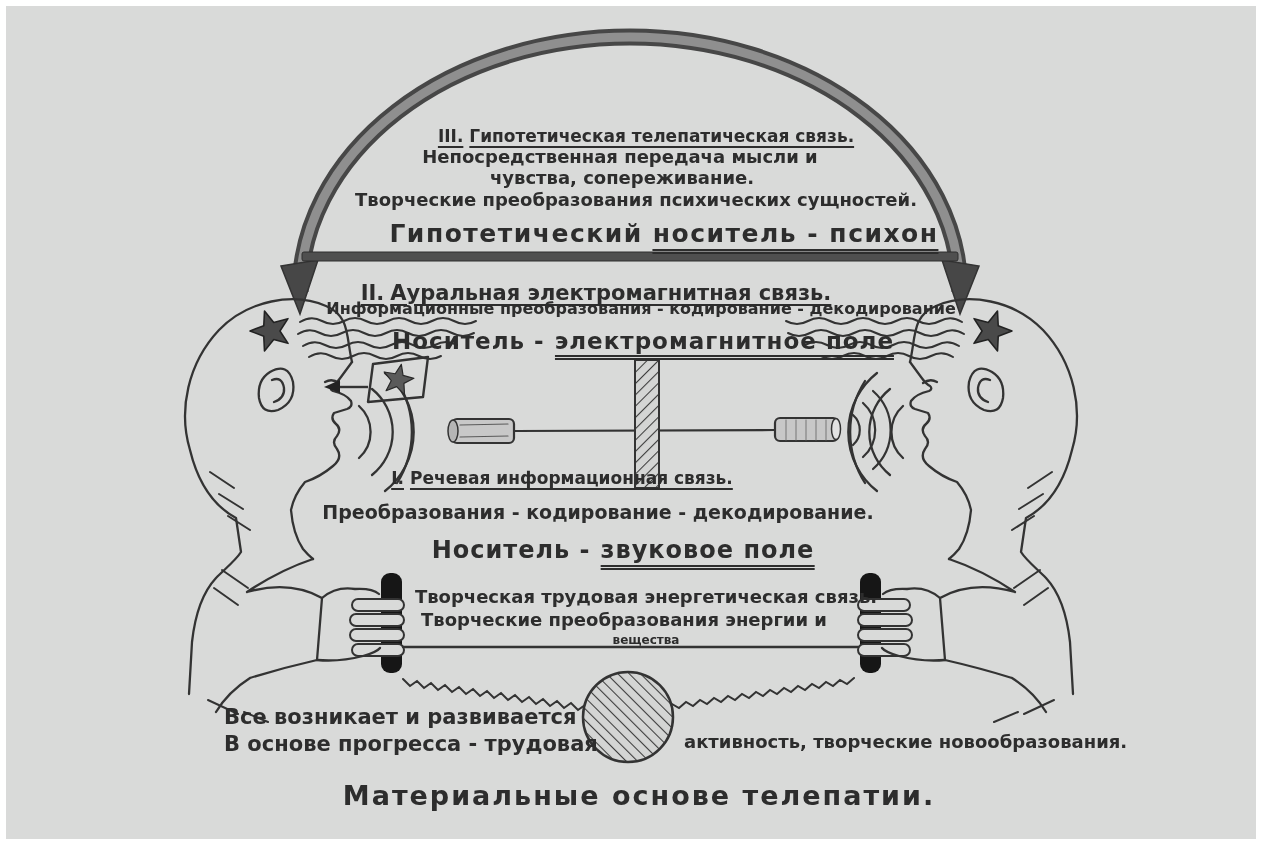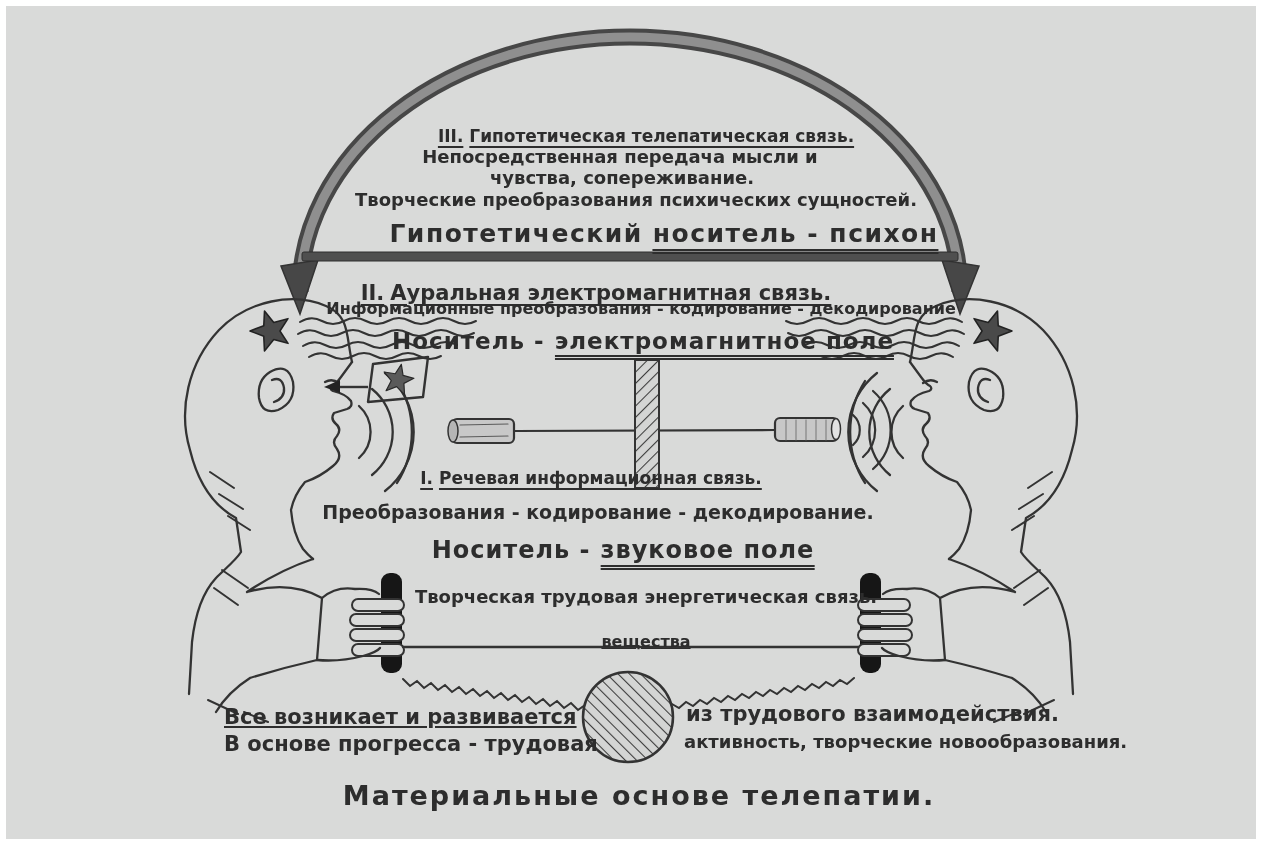--- a/index.html
+++ b/index.html
@@ -137,33 +137,33 @@
 
 <div class="t c u" style="left:590px;top:276px;font-size:21px;">
   <span class="num">II.</span><span>Ауральная электромагнитная связь.</span>
 </div>
 <div class="t c" style="left:637px;top:323px;font-size:23px;letter-spacing:1px;">
   <span>Носитель -</span><span class="uu gap">электромагнитное поле</span>
 </div>
 
 <div class="t c" style="left:635px;top:295px;font-size:16px;">Информационные преобразования - кодирование - декодирование</div>
 
-<div class="t c u" style="left:585px;top:464px;font-size:17px;">
+<div class="t c u" style="left:556px;top:464px;font-size:17px;">
   <span class="num">I.</span><span>Речевая информационная связь.</span>
 </div>
 <div class="t c" style="left:592px;top:497px;font-size:19px;">Преобразования - кодирование - декодирование.</div>
 
 <div class="t c" style="left:617px;top:532px;font-size:24px;letter-spacing:1px;">
   <span>Носитель -</span><span class="uu gap">звуковое поле</span>
 </div>
 
 <div class="t c" style="left:640px;top:582px;font-size:18px;">Творческая трудовая энергетическая связь.</div>
-<div class="t c" style="left:640px;top:628px;font-size:16px;text-decoration:underline;">вещества</div>
+<div class="t c" style="left:618px;top:605px;font-size:18px;">Творческие преобразования энергии и</div>
+<div class="t c" style="left:640px;top:628px;font-size:12px;">вещества</div>
 
-<div class="t" style="left:218px;top:700px;font-size:21px;text-decoration:underline;">Все возникает и развивается</div>
+<div class="t" style="left:218px;top:700px;font-size:21px;">Все возникает и развивается</div>
 <div class="t" style="left:218px;top:727px;font-size:21px;">В основе прогресса - трудовая</div>
-<div class="t" style="left:680px;top:697px;font-size:21px;">из трудового взаимодействия.</div>
 <div class="t" style="left:678px;top:727px;font-size:18px;">активность, творческие новообразования.</div>
 
 <div class="t c" style="left:633px;top:776px;font-size:27px;letter-spacing:2px;">Материальные основе телепатии.</div>
 
 </div>
 </div>
 
 </body></html>

